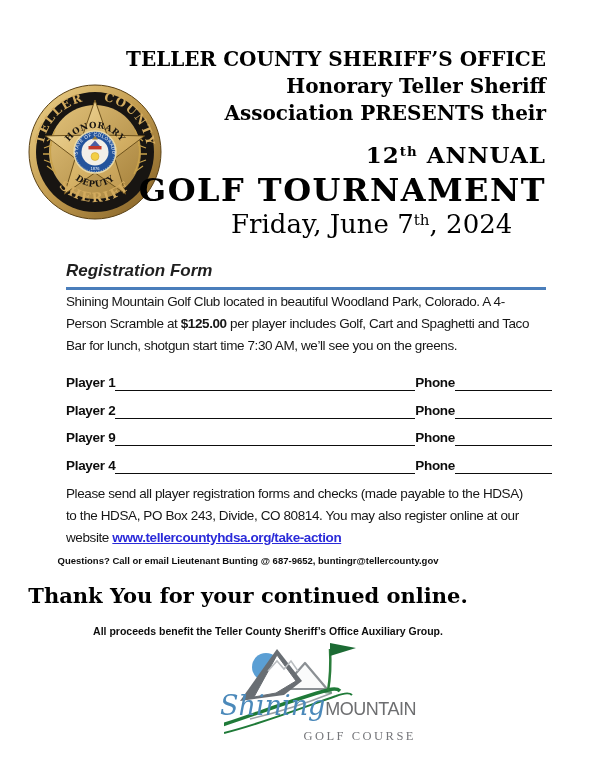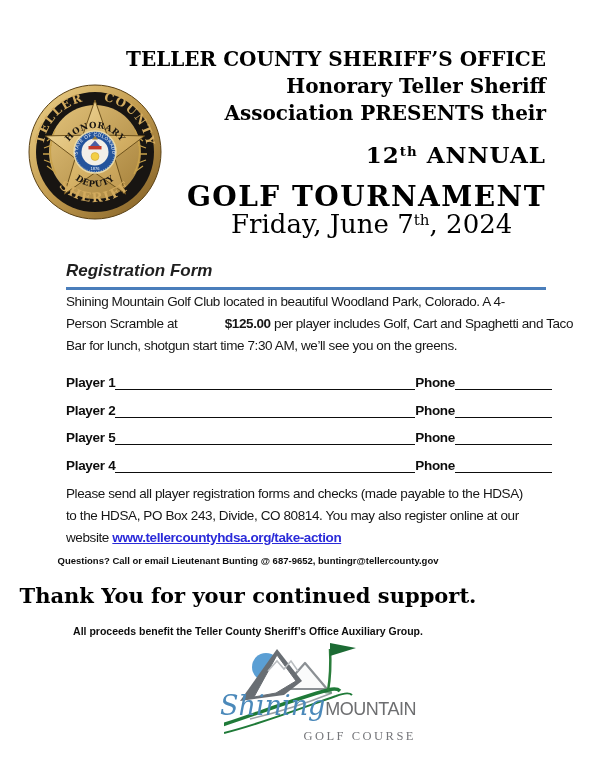--- a/index.html
+++ b/index.html
@@ -11,57 +11,57 @@
   .page{position:relative;width:612px;height:759px;background:#fff;overflow:hidden;
         font-family:"Liberation Sans",sans-serif;color:#111;margin:0 auto;}
 
   
   .hline{position:absolute;right:66px;text-align:right;white-space:nowrap;
          font-family:"DejaVu Serif",serif;font-weight:bold;color:#000;margin-top:16px;}
   .h1{top:31px;font-size:20px;}
   .h2{top:58px;font-size:20px;}
   .h3{top:85px;font-size:20px;}
   .annual{top:125px;font-size:23px;letter-spacing:1px;}
-  .tourn{top:164px;font-size:28px;letter-spacing:1.5px;}
+  .tourn{top:155px;font-size:32px;letter-spacing:1.5px;}
   .hdate{position:absolute;left:231px;top:209px;font-family:"DejaVu Serif",serif;
          font-weight:normal;font-size:26px;color:#000;white-space:nowrap;}
   sup.sp{font-size:58%;position:relative;top:-0.55em;vertical-align:baseline;}
 
   
   .badge{position:absolute;left:28px;top:84px;width:134px;height:136px;}
   .band-txt{font-family:"DejaVu Serif",serif;font-weight:bold;fill:var(--badge-gold);}
   .inner-txt{font-family:"DejaVu Serif",serif;font-weight:bold;fill:#171310;}
   .seal-txt{font-family:"Liberation Sans",sans-serif;fill:#ffffff;}
 
   
   .reg-head{position:absolute;left:66px;top:261px;font-size:17px;font-style:italic;
             font-weight:600;color:#1f1f1f;}
   .rule{position:absolute;left:66px;top:287px;width:480px;height:3px;
         background:var(--accent-blue);}
   .par{position:absolute;left:66px;width:500px;font-size:13.5px;letter-spacing:-0.4px;
        line-height:21.8px;color:#161616;}
   .par .tline{white-space:nowrap;}
   .intro{top:291px;}
   .mailing{top:483px;}
-  b.price{font-weight:700;margin-left:44px;}
+  b.price{font-weight:700;}
   .link{color:var(--link-blue);text-decoration:underline;cursor:pointer;font-weight:bold;}
 
   
-  .prow{position:absolute;left:66px;width:486px;height:17px;display:flex;align-items:center;}
+  .prow{position:absolute;left:66px;width:486px;height:17px;display:flex;align-items:flex-end;}
   .plabel{font-weight:700;font-size:13.5px;letter-spacing:-0.3px;line-height:17px;
           color:#0d0d0d;white-space:pre;}
   .wline{flex:1 1 auto;border-bottom:1.4px solid #0d0d0d;height:14px;}
   .wline.phone{flex:0 0 97px;}
   .r1{top:374px}.r2{top:402px}.r3{top:429px}.r4{top:457px}
 
   
   .center{position:absolute;left:0;width:496px;text-align:center;color:#0d0d0d;}
   .questions{top:555px;font-size:9.5px;font-weight:700;letter-spacing:0;}
   .thanks{top:583px;font-size:21px;font-family:"DejaVu Serif",serif;font-weight:bold;color:#000;}
-  .proceeds{top:625px;font-size:10.5px;font-weight:700;}
+  .proceeds{top:625px;font-size:10.5px;font-weight:700;padding-left:20px;}
 
   
   .golf-logo{position:absolute;left:224px;top:635px;width:200px;height:120px;}
   .golf-logo svg{position:absolute;left:0;top:0;}
   .lg-row1{position:absolute;left:0;top:57px;width:192px;display:flex;
            justify-content:flex-end;align-items:baseline;white-space:nowrap;}
   .lg-script{font-family:"DejaVu Serif",serif;font-style:italic;font-size:27px;
              color:var(--logo-blue);line-height:1;}
   .lg-caps{font-size:18px;color:var(--logo-gray);letter-spacing:-0.5px;line-height:1;}
   .lg-sub{position:absolute;right:8px;top:94px;font-family:"Liberation Serif",serif;
@@ -160,40 +160,40 @@
     <span class="plabel">Phone</span>
     <span class="wline phone"></span>
   </div>
   <div class="prow r2">
     <span class="plabel">Player 2</span>
     <span class="wline"></span>
     <span class="plabel">Phone</span>
     <span class="wline phone"></span>
   </div>
   <div class="prow r3">
-    <span class="plabel">Player 5</span>
+    <span class="plabel">Player 9</span>
     <span class="wline"></span>
     <span class="plabel">Phone</span>
     <span class="wline phone"></span>
   </div>
   <div class="prow r4">
     <span class="plabel">Player 4</span>
     <span class="wline"></span>
     <span class="plabel">Phone</span>
     <span class="wline phone"></span>
   </div>
 
   <div class="par mailing">
     <div class="tline">Please send all player registration forms and checks (made payable to the HDSA)</div>
     <div class="tline">to the HDSA, PO Box 243, Divide, CO 80814. You may also register online at our</div>
     <div class="tline"><span>website </span><a class="link">www.tellercountyhdsa.org/take-action</a></div>
   </div>
 
   <div class="center questions">Questions? Call or email Lieutenant Bunting @ 687-9652, buntingr@tellercounty.gov</div>
-  <div class="center thanks">Thank You for your continued support.</div>
+  <div class="center thanks">Thank You for your continued online.</div>
   <div class="center proceeds">All proceeds benefit the Teller County Sheriff’s Office Auxiliary Group.</div>
 
   <div class="golf-logo">
     <svg width="200" height="120" viewBox="0 0 200 120">
       <circle cx="42" cy="32" r="14" fill="#5b9fd4"></circle>
       <polygon points="58,54 81,28 103,54" fill="#fafbfb" stroke="#8b9094" stroke-width="2.2" stroke-linejoin="round"></polygon>
       <polygon points="16,66 53,14 78,46 60,60" fill="#696e73"></polygon>
       <polygon points="30,62 53,20 72,46 52,58" fill="#ffffff" stroke="#696e73" stroke-width="1"></polygon>
       <polyline points="44,36 53,26 60,34 67,26 74,36" fill="none" stroke="#b9bdc0" stroke-width="1.5"></polyline>
       <path d="M26,84 C60,76 88,66 108,58" fill="none" stroke="#9aa0a4" stroke-width="1.5"></path>

